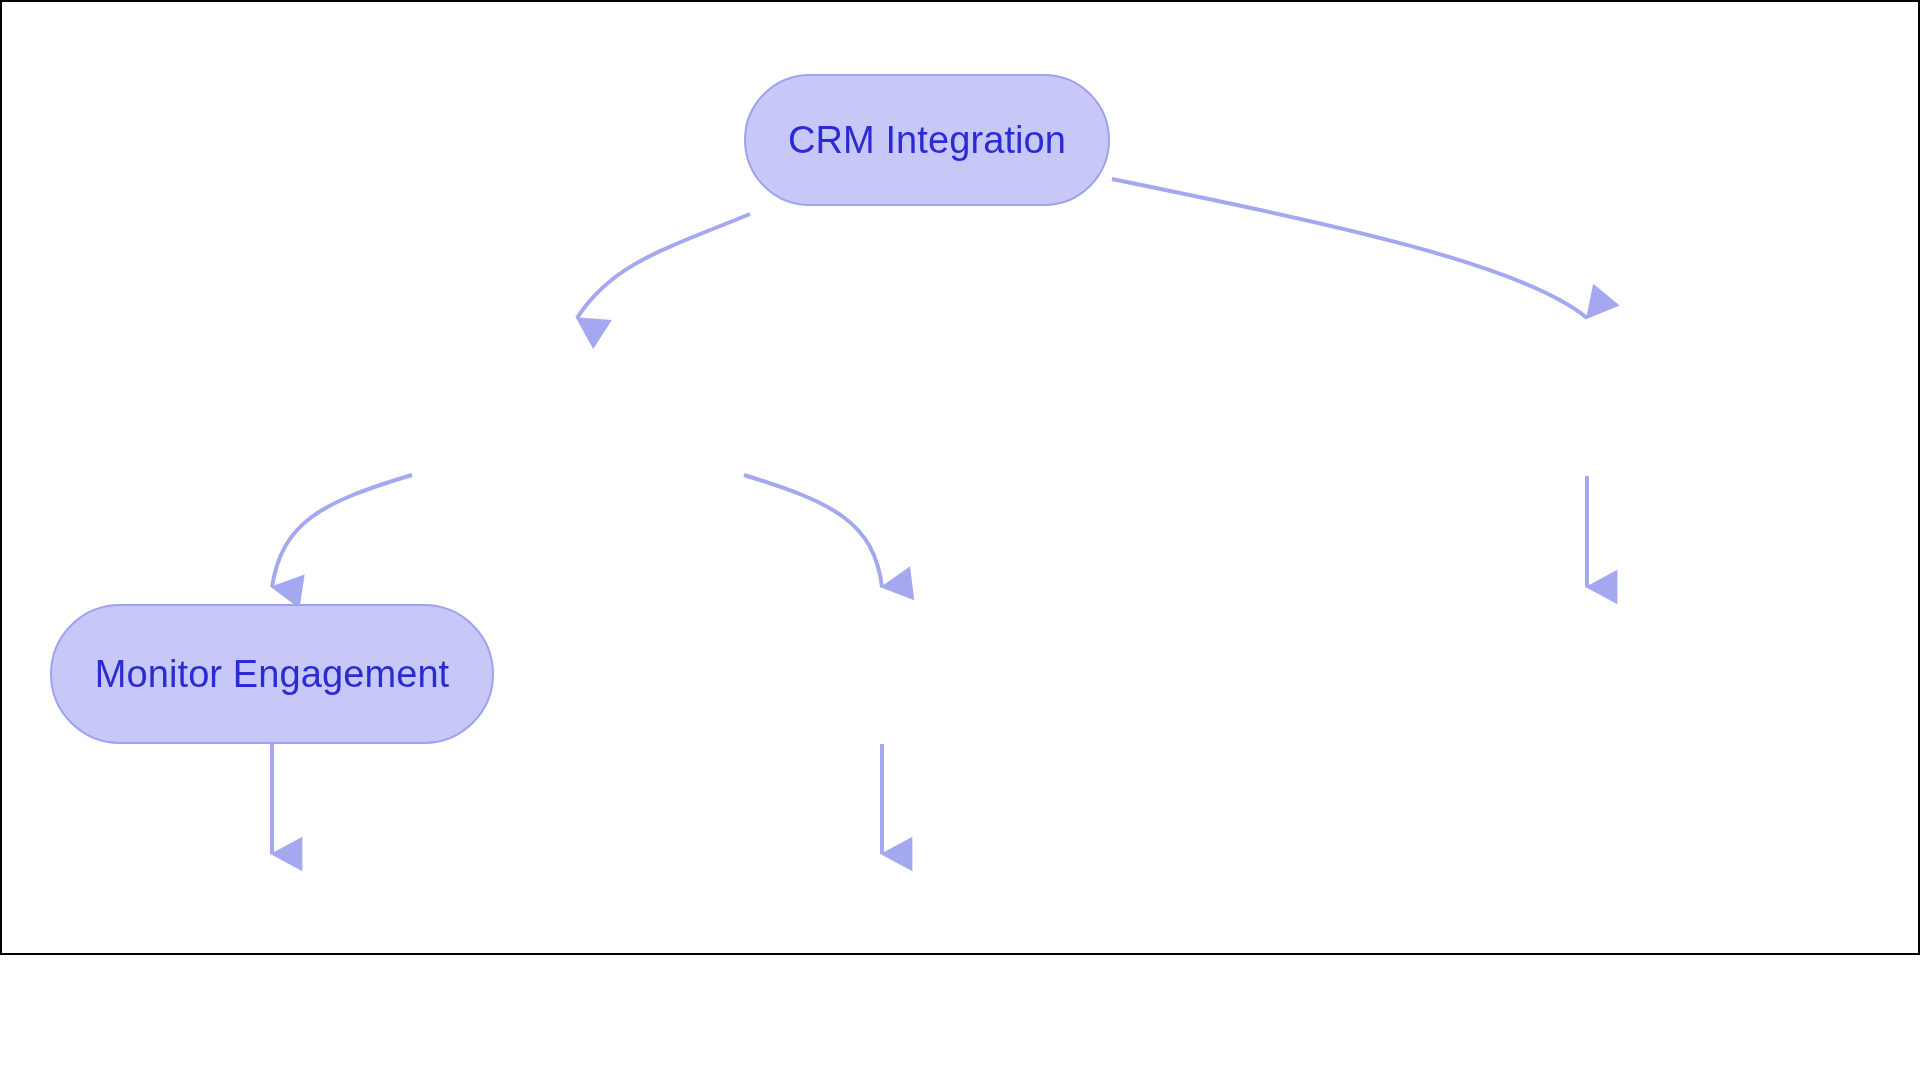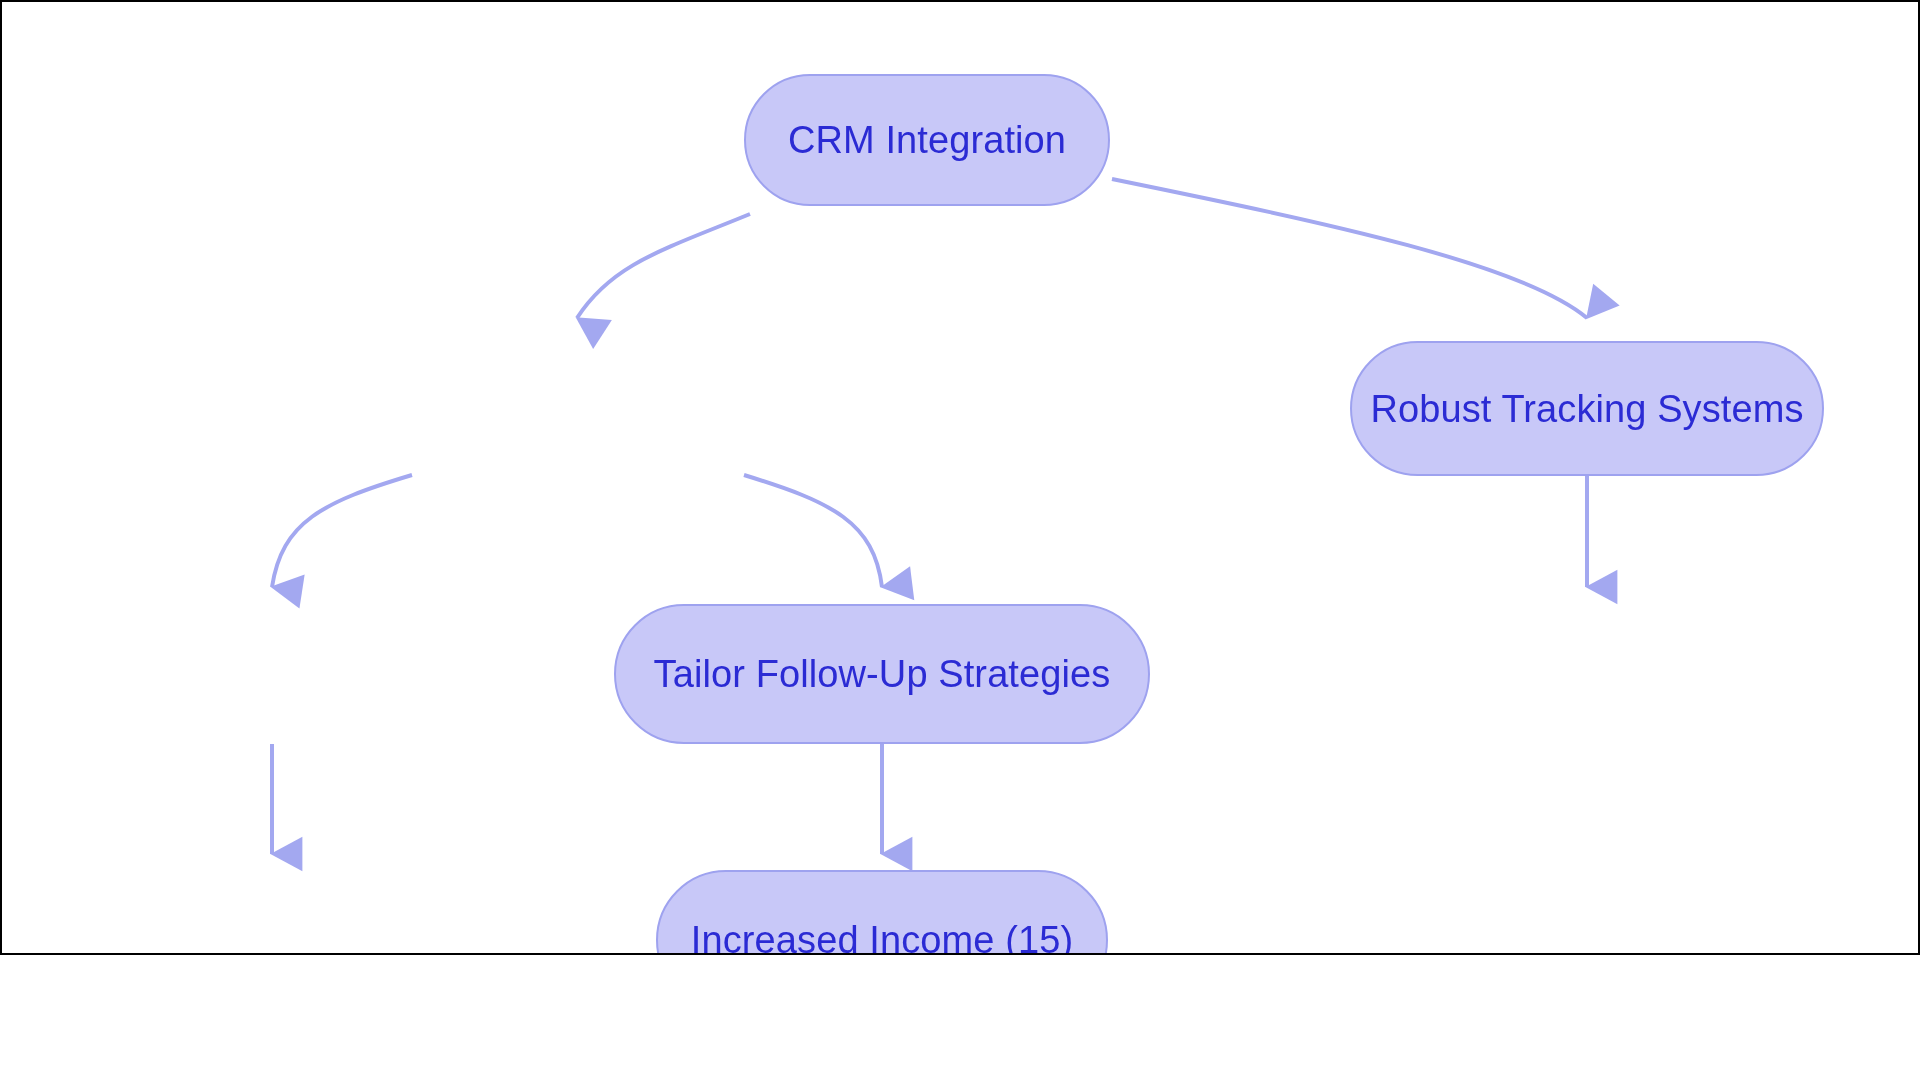--- a/index.html
+++ b/index.html
@@ -75,27 +75,21 @@
 
       <path d="M 880 742 L 880 852" marker-end="url(#arrowhead)"></path>
     </g>
   </svg>
 
   <div class="node" style="left:742px; top:72px; width:366px; height:132px;">
     <span class="node-label">CRM Integration</span>
   </div>
 
 
-  <div class="node" style="left:1348px; top:339px; width:474px; height:135px;">
-    <span class="node-label">Robust Tracking Systems</span>
-  </div>
 
-
-  <div class="node" style="left:612px; top:602px; width:536px; height:140px;">
-    <span class="node-label">Tailor Follow-Up Strategies</span>
+  <div class="node" style="left:48px; top:602px; width:444px; height:140px;">
+    <span class="node-label">Monitor Engagement</span>
   </div>
 
 
 
-  <div class="node" style="left:654px; top:868px; width:452px; height:140px;">
-    <span class="node-label">Increased Income (15)</span>
-  </div>
+
 </div>
 
 </body></html>

